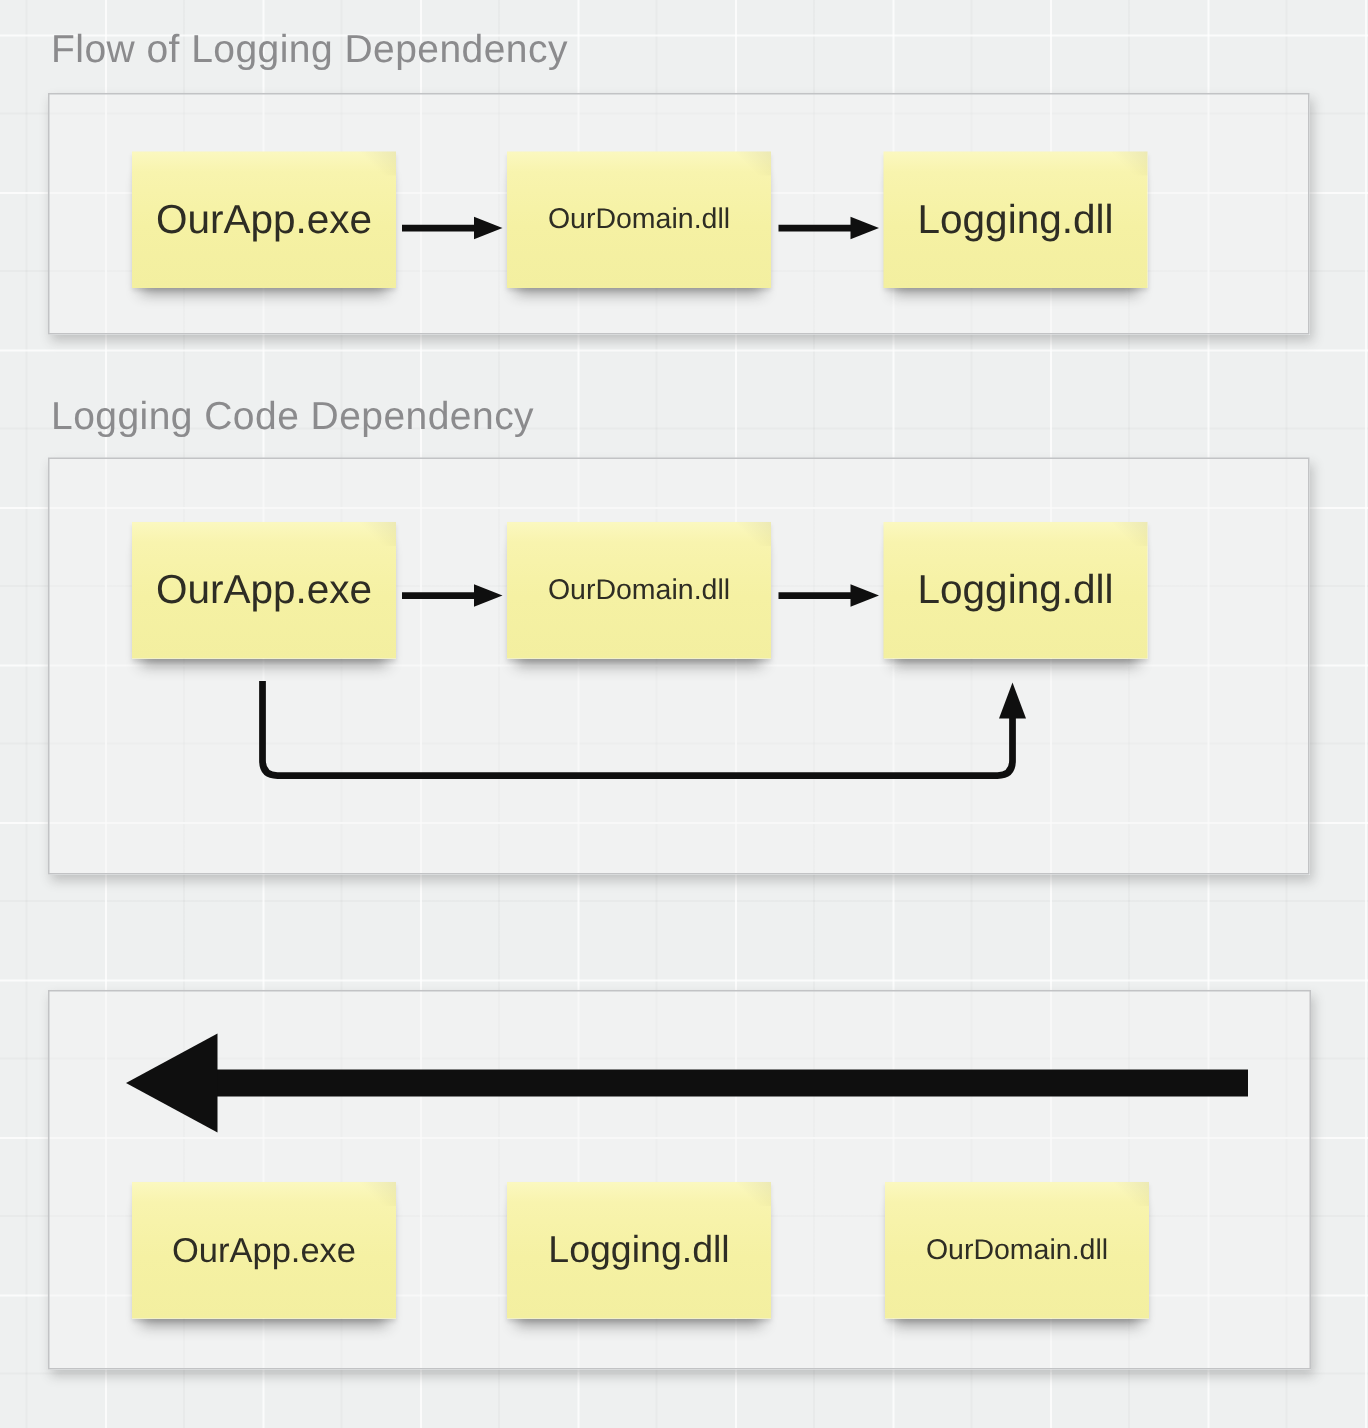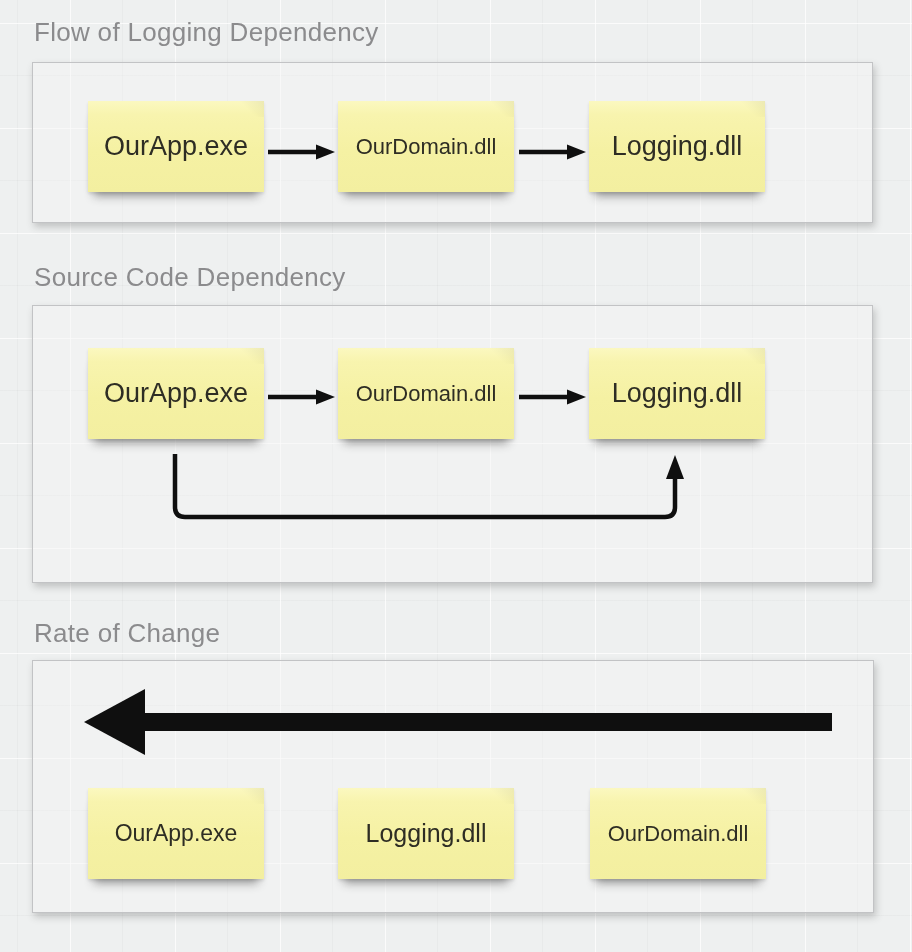--- a/index.html
+++ b/index.html
@@ -45,21 +45,21 @@
     white-space:nowrap;
   }
   .note::after{ 
     content:"";
     position:absolute;top:0;right:0;
     width:26px;height:16px;
     background:linear-gradient(225deg, rgba(0,0,0,0.06) 0%, rgba(0,0,0,0.0) 60%);
   }
   .fz-lg{font-size:27px;}
   .fz-md{font-size:23px;}
-  .fz-sm{font-size:22px;}
+  .fz-sm{font-size:19px;}
   .arrow-svg{position:absolute;overflow:visible;}
 </style>
 </head>
 <body>
 
 <div class="canvas">
 
   <section class="layer">
     <h2 class="sec-title" style="left:34px;top:17px;">Flow of Logging Dependency</h2>
     <div class="panel" style="left:32px;top:62px;width:841px;height:161px;"></div>
@@ -78,21 +78,21 @@
       <line x1="2" y1="9" x2="52" y2="9" stroke="#0f0f0f" stroke-width="4.5"></line>
       <polygon points="50,1.5 69,9 50,16.5" fill="#0f0f0f"></polygon>
     </svg>
     <svg class="arrow-svg" style="left:517px;top:143px;" width="70" height="18" viewBox="0 0 70 18">
       <line x1="2" y1="9" x2="52" y2="9" stroke="#0f0f0f" stroke-width="4.5"></line>
       <polygon points="50,1.5 69,9 50,16.5" fill="#0f0f0f"></polygon>
     </svg>
   </section>
 
   <section class="layer">
-    <h2 class="sec-title" style="left:34px;top:262px;">Source Code Dependency</h2>
+    <h2 class="sec-title" style="left:34px;top:262px;">Logging Code Dependency</h2>
     <div class="panel" style="left:32px;top:305px;width:841px;height:278px;"></div>
 
     <div class="note fz-lg" style="left:88px;top:348px;">
       <span>OurApp.exe</span>
     </div>
     <div class="note fz-sm" style="left:338px;top:348px;">
       <span>OurDomain.dll</span>
     </div>
     <div class="note fz-lg" style="left:589px;top:348px;">
       <span>Logging.dll</span>
@@ -107,21 +107,20 @@
       <polygon points="50,1.5 69,9 50,16.5" fill="#0f0f0f"></polygon>
     </svg>
 
     <svg class="arrow-svg" style="left:163px;top:448px;" width="530" height="78" viewBox="0 0 530 78">
       <path d="M 12 6 L 12 59 Q 12 69 22 69 L 502 69 Q 512 69 512 59 L 512 28" fill="none" stroke="#0f0f0f" stroke-width="4.5"></path>
       <polygon points="512,7 503,31 521,31" fill="#0f0f0f"></polygon>
     </svg>
   </section>
 
   <section class="layer">
-    <h2 class="sec-title" style="left:34px;top:618px;">Rate of Change</h2>
     <div class="panel" style="left:32px;top:660px;width:842px;height:253px;"></div>
 
     <svg class="arrow-svg" style="left:78px;top:684px;" width="758" height="78" viewBox="0 0 758 78">
       <rect x="66" y="29" width="688" height="18" fill="#0f0f0f"></rect>
       <polygon points="6,38 67,5 67,71" fill="#0f0f0f"></polygon>
     </svg>
 
     <div class="note fz-md" style="left:88px;top:788px;">
       <span>OurApp.exe</span>
     </div>

